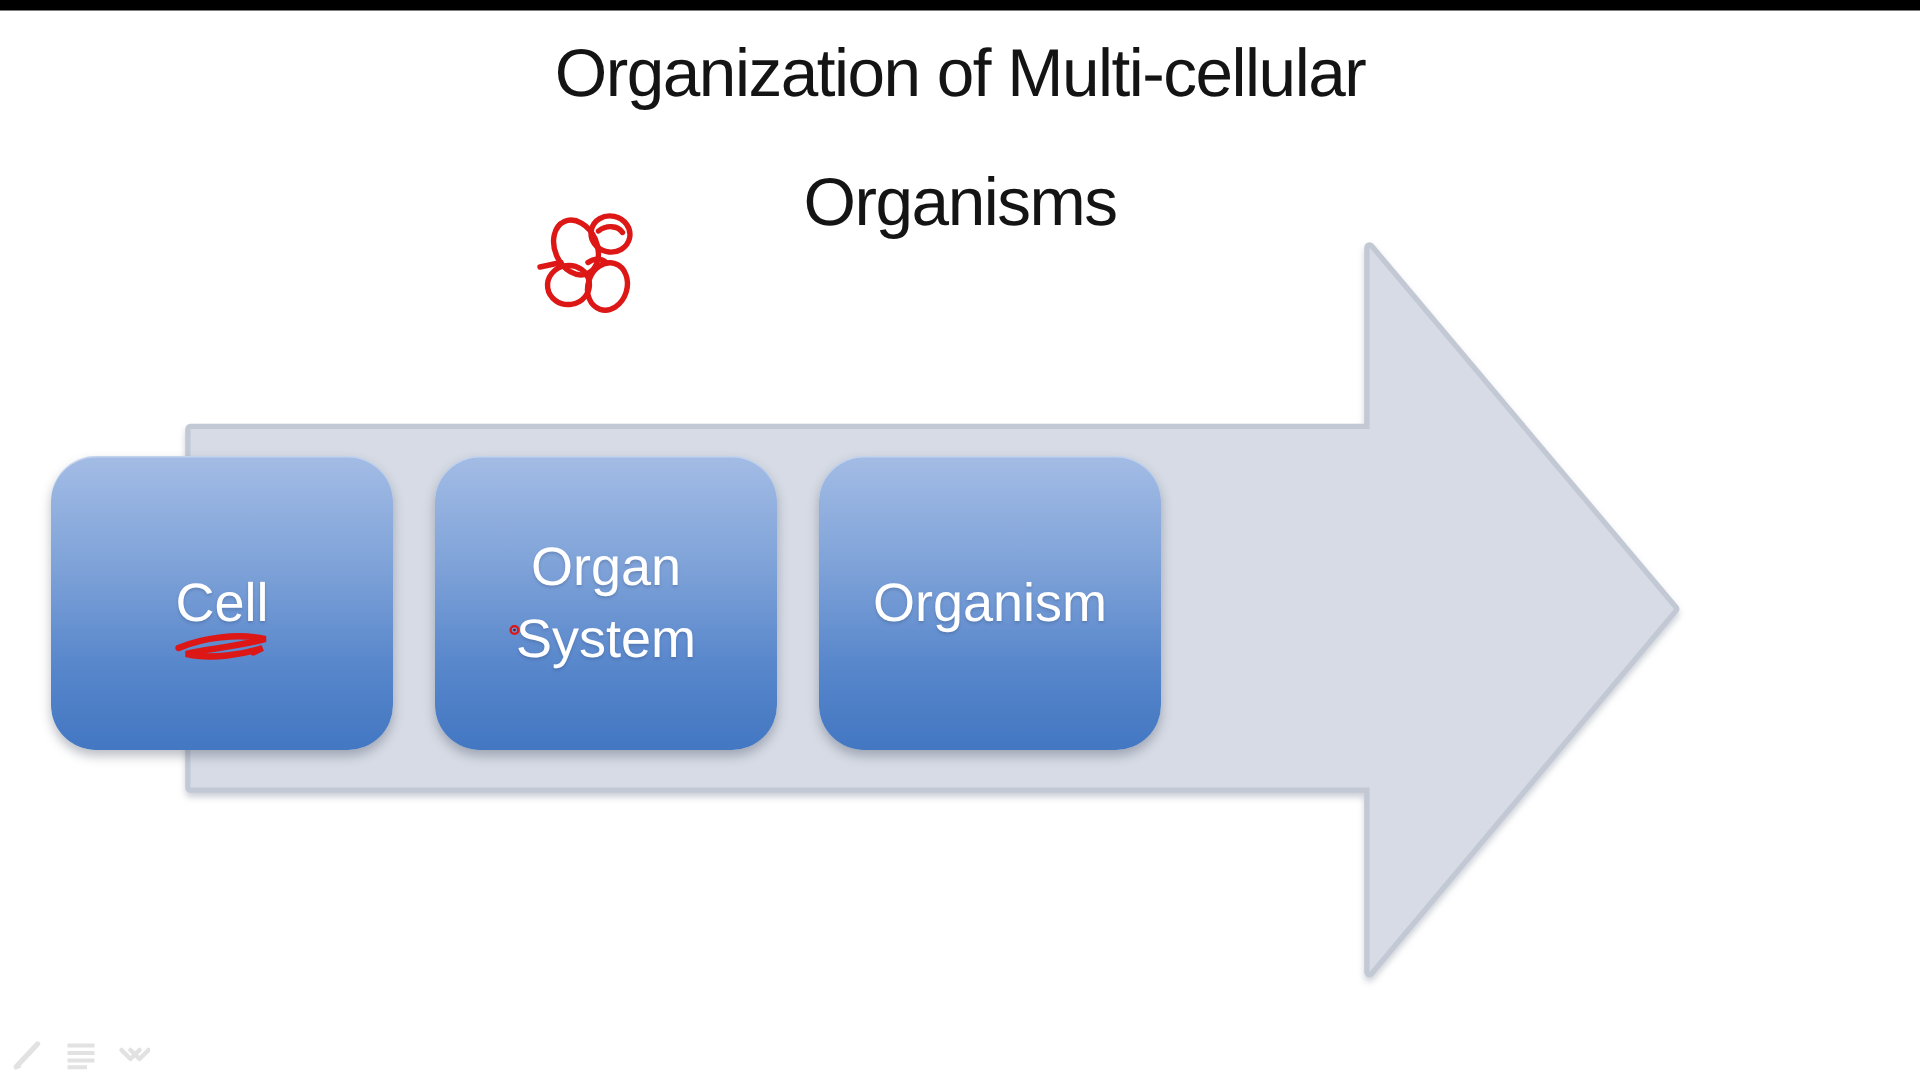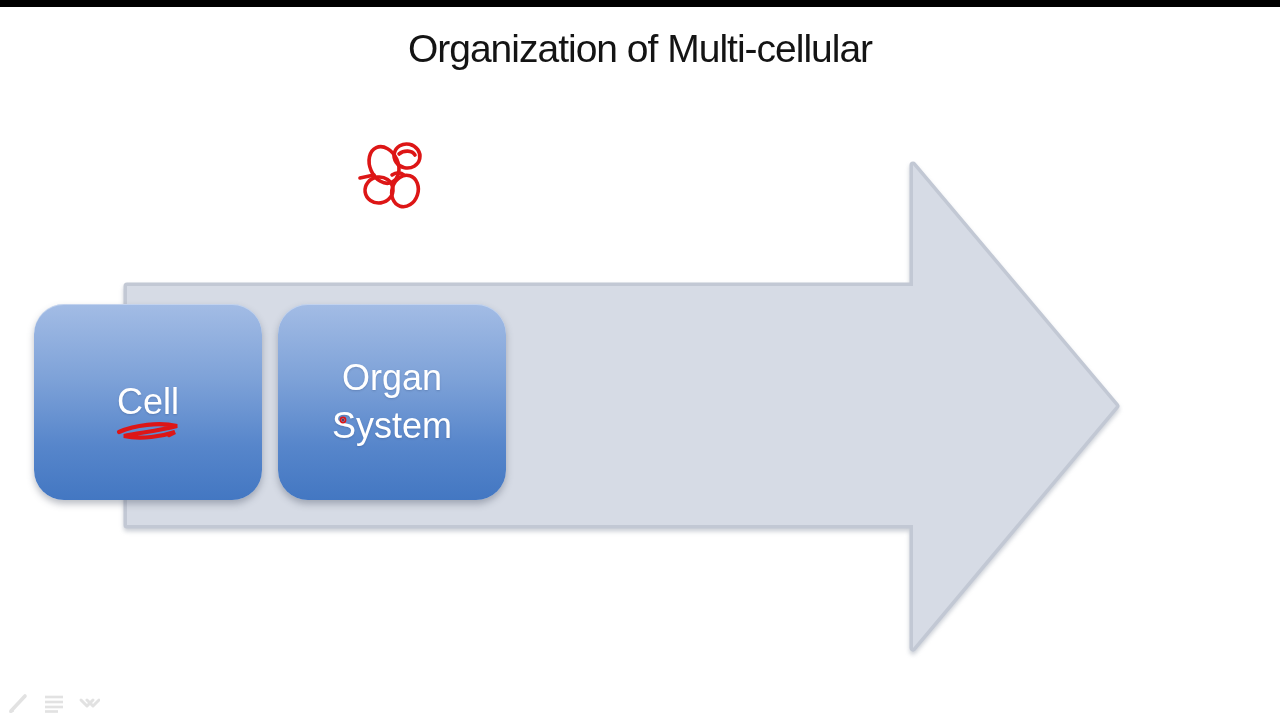--- a/index.html
+++ b/index.html
@@ -6,27 +6,27 @@
     --box-top:#a3bce5; --box-mid1:#7ea2d8; --box-mid2:#5786cb; --box-bottom:#4377c2;
     --arrow-fill:#d6dbe5; --arrow-edge:#c2c8d4; --annotation-red:#dd1616;
     --title-color:#141414; --bar-color:#000000; --faint-icon:#e2e2e2;
   }
   *{margin:0;padding:0;box-sizing:border-box;}
   html,body{width:1280px;height:720px;overflow:hidden;}
   body{background:#ffffff;font-family:"Liberation Sans", sans-serif;position:relative;}
   .top-bar{position:absolute;left:0;top:0;width:1280px;height:7px;background:var(--bar-color);}
   .title{
     position:absolute;left:0;top:6px;width:1280px;text-align:center;
-    font-size:39px;line-height:86px;letter-spacing:-1px;color:var(--title-color);
+    font-size:45px;line-height:86px;letter-spacing:-1px;color:var(--title-color);
     font-weight:400;
   }
   .arrow-svg{position:absolute;left:0;top:0;pointer-events:none;}
   .stages{
     position:absolute;left:34px;top:304px;width:1140px;height:196px;
-    display:flex;gap:16px;
+    display:flex;gap:28px;
   }
   .stage-box{
     width:228px;height:196px;border-radius:30px;
     background:linear-gradient(180deg,var(--box-top) 0%,var(--box-mid1) 38%,var(--box-mid2) 72%,var(--box-bottom) 100%);
     box-shadow:0 4px 7px rgba(60,70,90,0.35), inset 0 1px 0 rgba(255,255,255,0.35);
     display:flex;align-items:center;justify-content:center;text-align:center;
   }
   .stage-label{
     color:#ffffff;font-size:36px;line-height:1.33;padding:0 12px;
     text-shadow:0 1px 2px rgba(40,60,100,0.25);
@@ -38,39 +38,43 @@
   }
   .pc-icon{width:22px;height:22px;}
 </style>
 </head>
 <body>
 
 <div class="top-bar"></div>
 
 <div class="title">
   <div>Organization of Multi-cellular</div>
+  <div>Organisms</div>
 </div>
 
 <svg class="arrow-svg" width="1280" height="720" viewBox="0 0 1280 720">
   <polygon points="127,286 913,286 913,165 1116,406 913,648 913,525 127,525" fill="var(--arrow-fill)" stroke="var(--arrow-edge)" stroke-width="7" stroke-linejoin="round" opacity="1" style="filter:drop-shadow(0 3px 2px rgba(110,120,140,0.35));"></polygon>
   <polygon points="127,286 913,286 913,165 1116,406 913,648 913,525 127,525" fill="var(--arrow-fill)" stroke-linejoin="round"></polygon>
 </svg>
 
 <div class="stages" id="stage-row">
 
     <div class="stage-box">
       <span class="stage-label">Cell</span>
     </div>
 
 
 
     <div class="stage-box">
       <span class="stage-label">Organ System</span>
     </div>
 
+    <div class="stage-box">
+      <span class="stage-label">Organism</span>
+    </div>
   </div>
 
 <svg class="overlay" style="left:352px;top:128px;" width="84" height="84" viewBox="0 0 84 84">
   <g fill="none" stroke="var(--annotation-red)" stroke-width="3.6" stroke-linecap="round">
     <ellipse cx="32" cy="37" rx="14" ry="19" transform="rotate(-24 32 37)"></ellipse>
     <ellipse cx="55" cy="28" rx="13" ry="12" transform="rotate(12 55 28)"></ellipse>
     <path d="M47,26 C52,22 60,22 63,27"></path>
     <ellipse cx="27" cy="62" rx="14" ry="13" transform="rotate(-8 27 62)"></ellipse>
     <ellipse cx="53" cy="63" rx="13" ry="16" transform="rotate(18 53 63)"></ellipse>
     <path d="M8,50 L22,47"></path>

